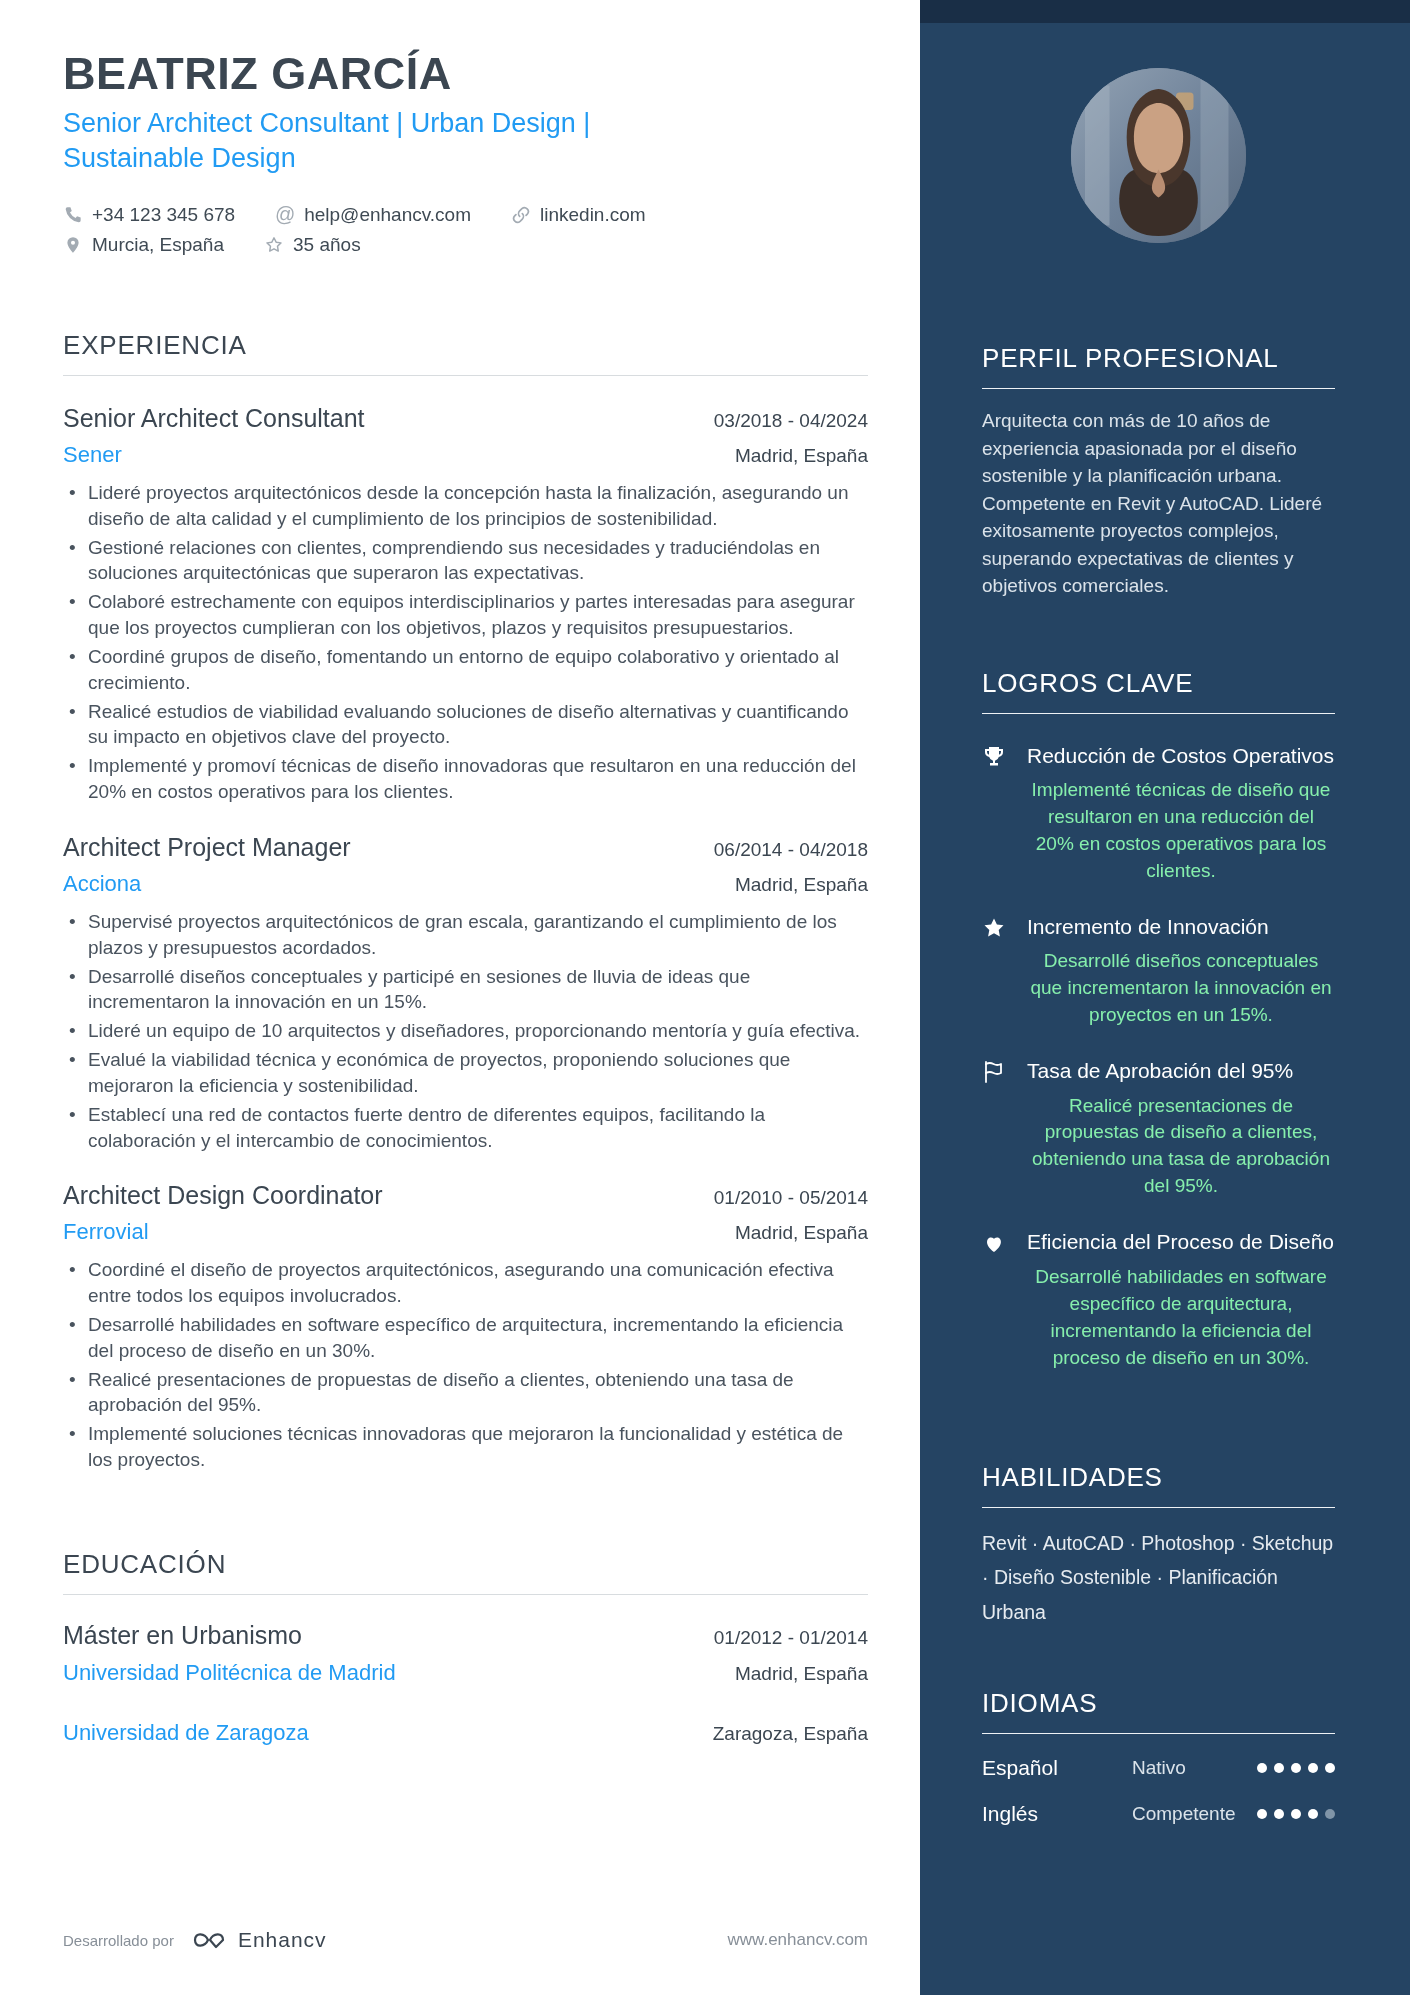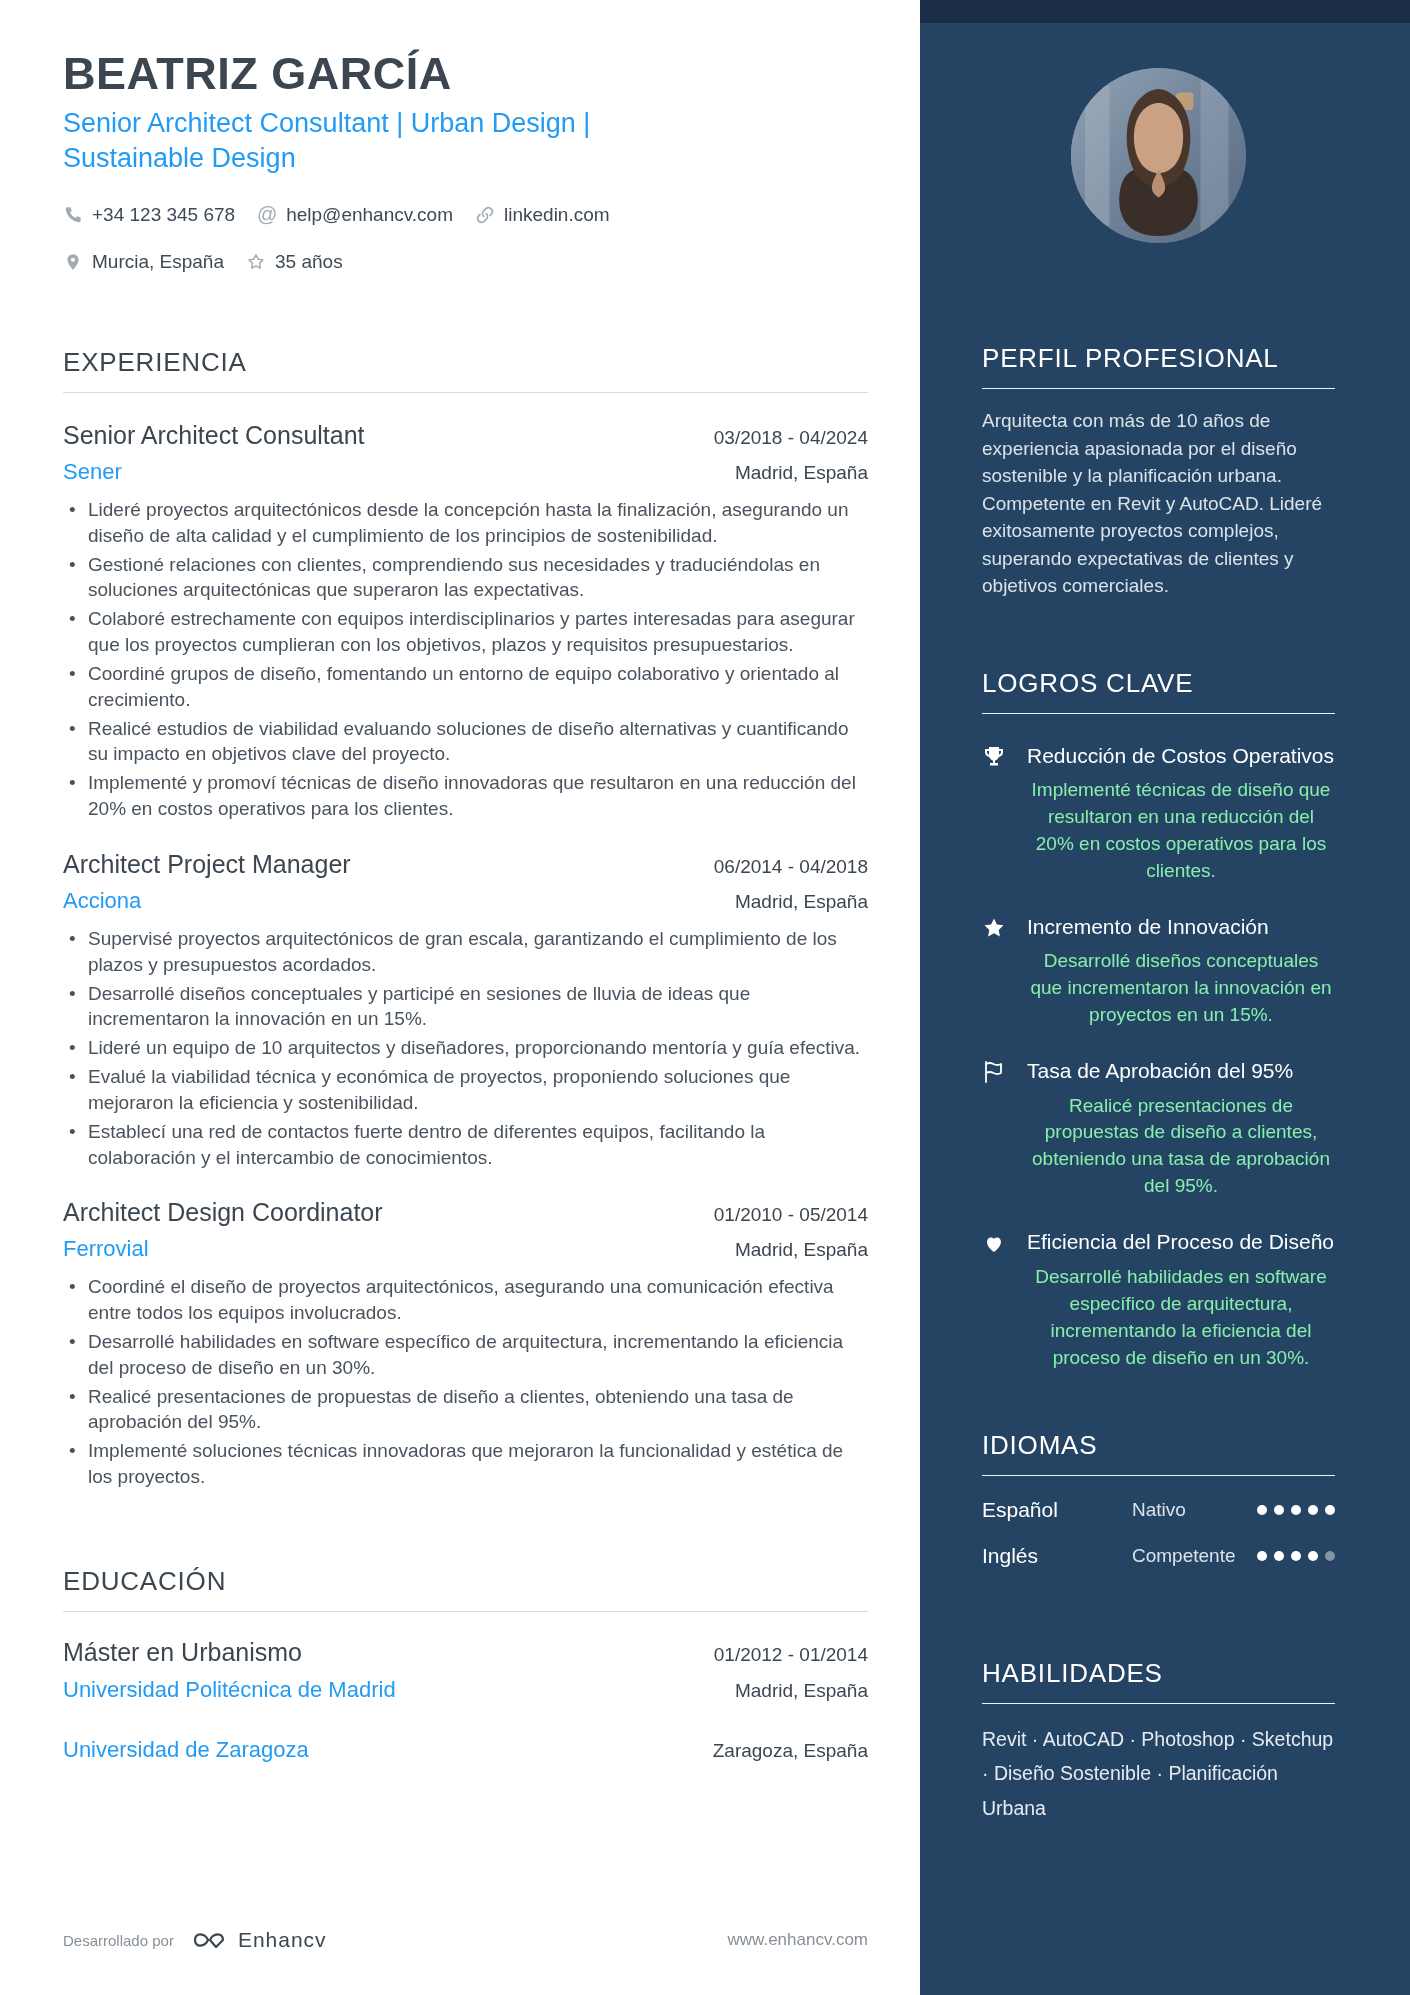--- a/index.html
+++ b/index.html
@@ -25,21 +25,21 @@
   .name {
     font-size: 45px; font-weight: 700; color: #3b4651;
     letter-spacing: 0.5px; line-height: 1.15;
   }
   .headline {
     margin-top: 6px; width: 660px;
     font-size: 27px; color: #219bf3; line-height: 1.3; font-weight: 400;
   }
 
   .contact { margin-top: 28px; }
-  .contact-row { display: flex; align-items: center; gap: 22px; margin-top: 25px; }
+  .contact-row { display: flex; align-items: center; gap: 40px; margin-top: 8px; }
   .contact-item { display: flex; align-items: center; gap: 9px; font-size: 19px; color: #3f4a54; }
   .cicon { width: 20px; height: 20px; display: inline-flex; align-items: center; justify-content: center; color: #a3abb3; flex: 0 0 auto; }
   .cicon svg { width: 18px; height: 18px; }
   .at-glyph { font-size: 20px; color: #a3abb3; font-weight: 400; }
 
   .section { margin-top: 74px; }
   .section-heading {
     font-size: 26px; font-weight: 500; color: #3b4651; letter-spacing: 0.8px;
     padding-bottom: 14px; border-bottom: 1px solid #d8dcdf;
   }
@@ -338,20 +338,25 @@
               <path d="M12 21C2 14 4.5 6.5 9 6.5c1.8 0 2.7 1 3 1.6.3-.6 1.2-1.6 3-1.6 4.5 0 7 7.5-3 14.5z"></path>
             </svg>
         </span>
         <div class="ach-body">
           <div class="ach-title">Eficiencia del Proceso de Diseño</div>
           <div class="ach-text">Desarrollé habilidades en software específico de arquitectura, incrementando la eficiencia del proceso de diseño en un 30%.</div>
         </div>
       </div>
     </div>
 
+    <div class="side-section" style="margin-top: 90px;">
+      <div class="side-heading">HABILIDADES</div>
+      <div class="skills-text">Revit · AutoCAD · Photoshop · Sketchup · Diseño Sostenible · Planificación Urbana</div>
+    </div>
+
     <div class="side-section" style="margin-top: 58px;">
       <div class="side-heading">IDIOMAS</div>
 
       <div class="lang-row">
         <span class="lang-name">Español</span>
         <span class="lang-level">Nativo</span>
         <span class="dots" data-filled="5">
             <i></i>
             <i></i>
             <i></i>
@@ -365,20 +370,15 @@
         <span class="lang-level">Competente</span>
         <span class="dots" data-filled="4">
             <i></i>
             <i></i>
             <i></i>
             <i></i>
             <i></i>
           </span>
       </div>
     </div>
-
-    <div class="side-section" style="margin-top: 90px;">
-      <div class="side-heading">HABILIDADES</div>
-      <div class="skills-text">Revit · AutoCAD · Photoshop · Sketchup · Diseño Sostenible · Planificación Urbana</div>
-    </div>
   </div>
 
 </div>
 
 </body></html>

